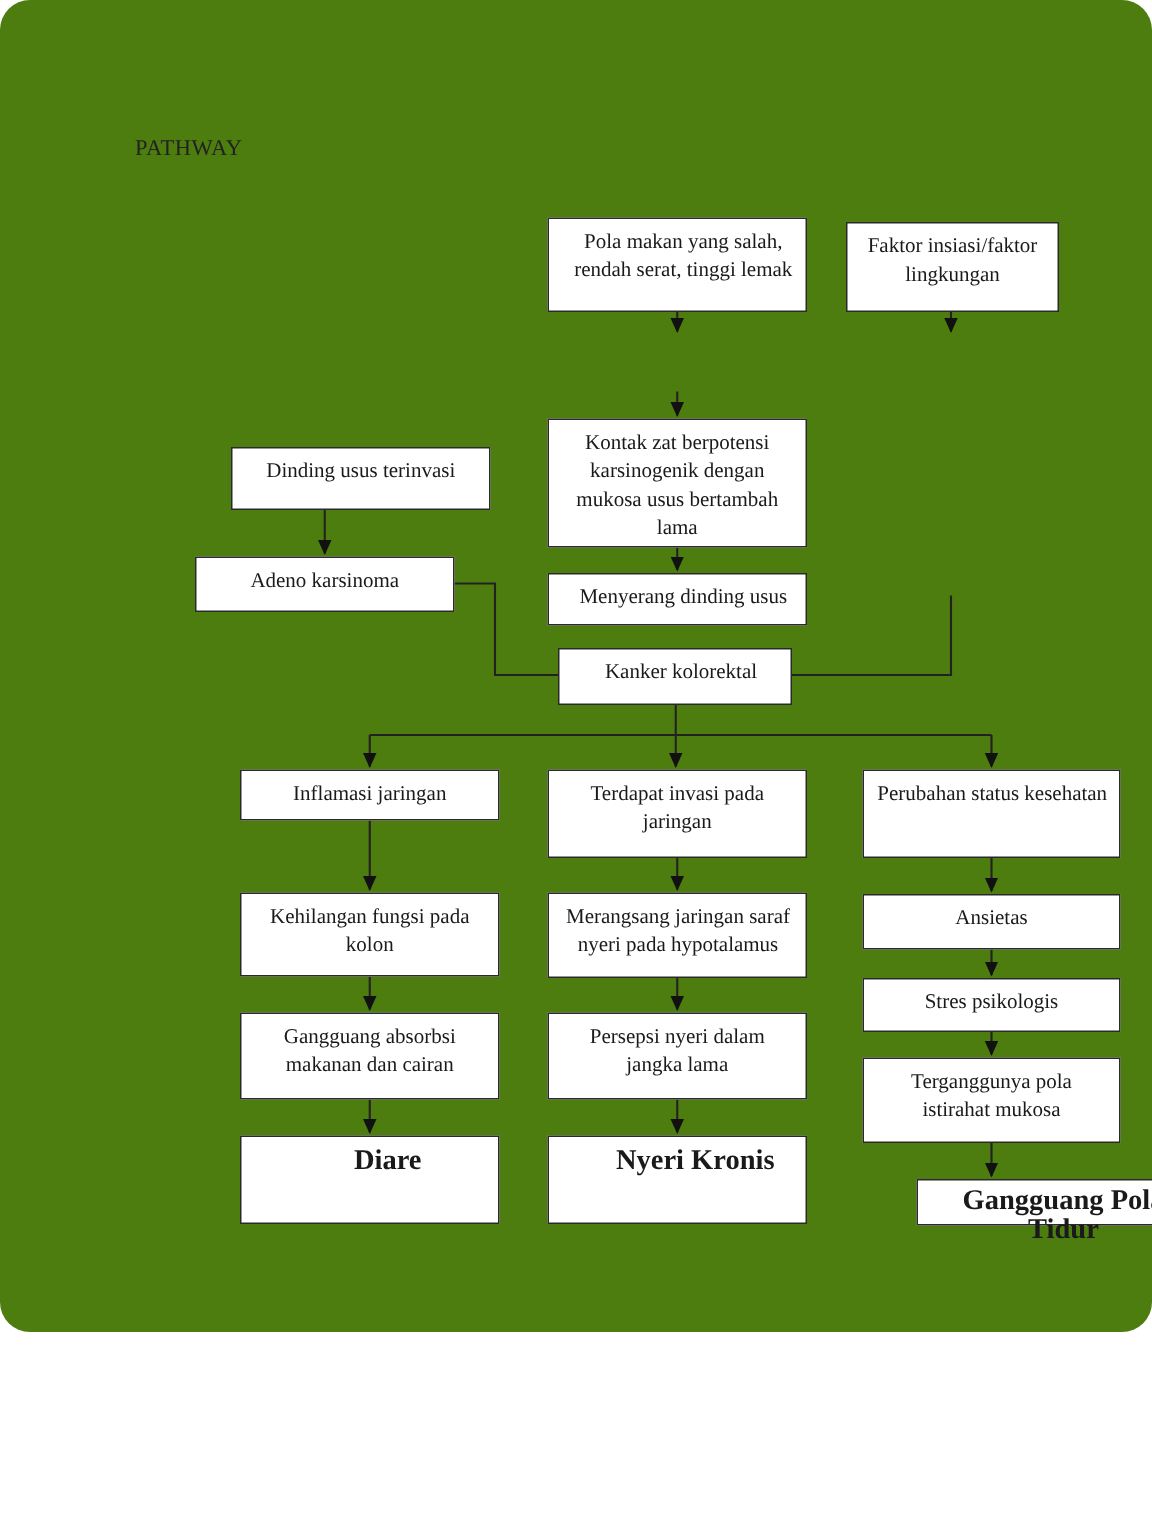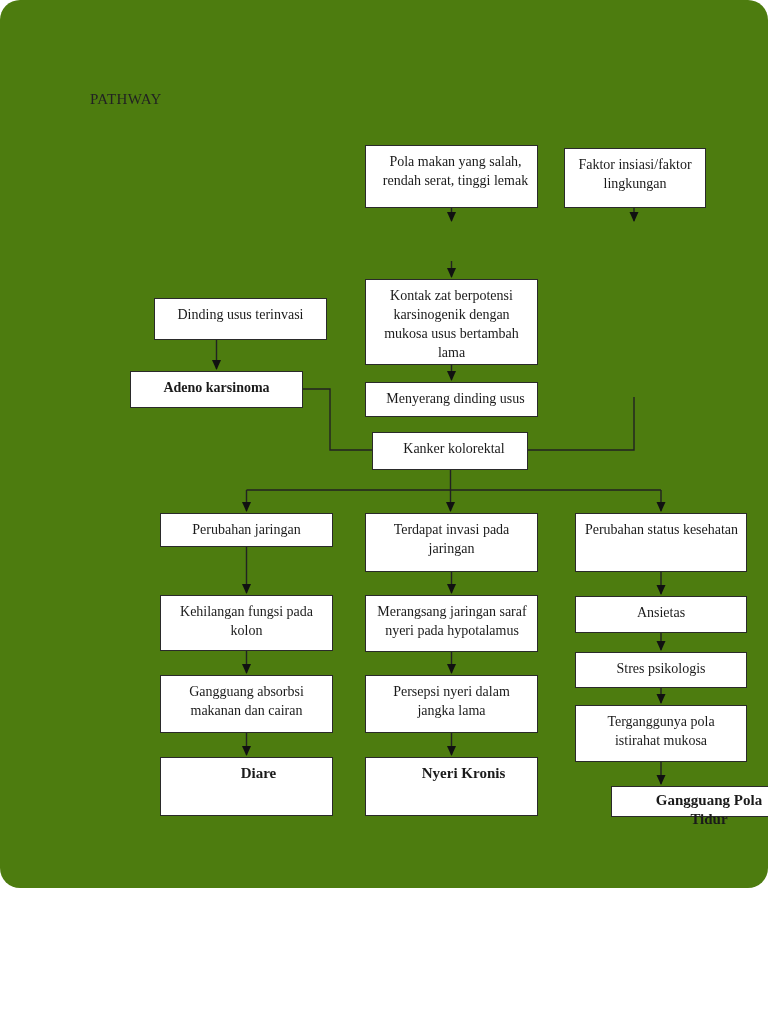--- a/index.html
+++ b/index.html
@@ -36,21 +36,21 @@
     padding: 6px 5px 0 5px;
     white-space: pre-line;
   }
   .node.left {
     text-align: center;
     padding-left: 11px;
     padding-right: 3px;
   }
   .node.bold {
     font-weight: 700;
-    font-size: 15px;
+    font-size: 19px;
     padding-left: 29px;
   }
   .node.tight { padding-left: 1px; padding-right: 0; }
   .node.vpad4 { padding-top: 4px; margin-left: 36px; }
 </style>
 </head>
 <body>
 
 <div class="page">
 
@@ -96,27 +96,27 @@
 
 
 
   <div class="node" style="left:365px; top:279px; width:173px; height:86px;">Kontak zat berpotensi
 karsinogenik dengan
 mukosa usus bertambah
 lama</div>
 
   <div class="node" style="left:130px; top:298px; width:173px; height:42px;margin-left:24px;">Dinding usus terinvasi</div>
 
-  <div class="node" style="left:130px; top:371px; width:173px; height:37px;font-weight:bold;">Adeno karsinoma</div>
+  <div class="node" style="left:130px; top:371px; width:173px; height:37px;">Adeno karsinoma</div>
 
   <div class="node left" style="left:365px; top:382px; width:173px; height:35px;">Menyerang dinding usus</div>
 
   <div class="node left" style="left:372px; top:432px; width:156px; height:38px;">Kanker kolorektal</div>
 
-  <div class="node" style="left:160px; top:513px; width:173px; height:34px;">Perubahan jaringan</div>
+  <div class="node" style="left:160px; top:513px; width:173px; height:34px;">Inflamasi jaringan</div>
 
   <div class="node" style="left:365px; top:513px; width:173px; height:59px;">Terdapat invasi pada
 jaringan</div>
 
   <div class="node tight" style="left:575px; top:513px; width:172px; height:59px;">Perubahan status kesehatan</div>
 
   <div class="node tight" style="left:365px; top:595px; width:173px; height:57px;">Merangsang jaringan saraf
 nyeri pada hypotalamus</div>
 
   <div class="node" style="left:160px; top:595px; width:173px; height:56px;">Kehilangan fungsi pada

